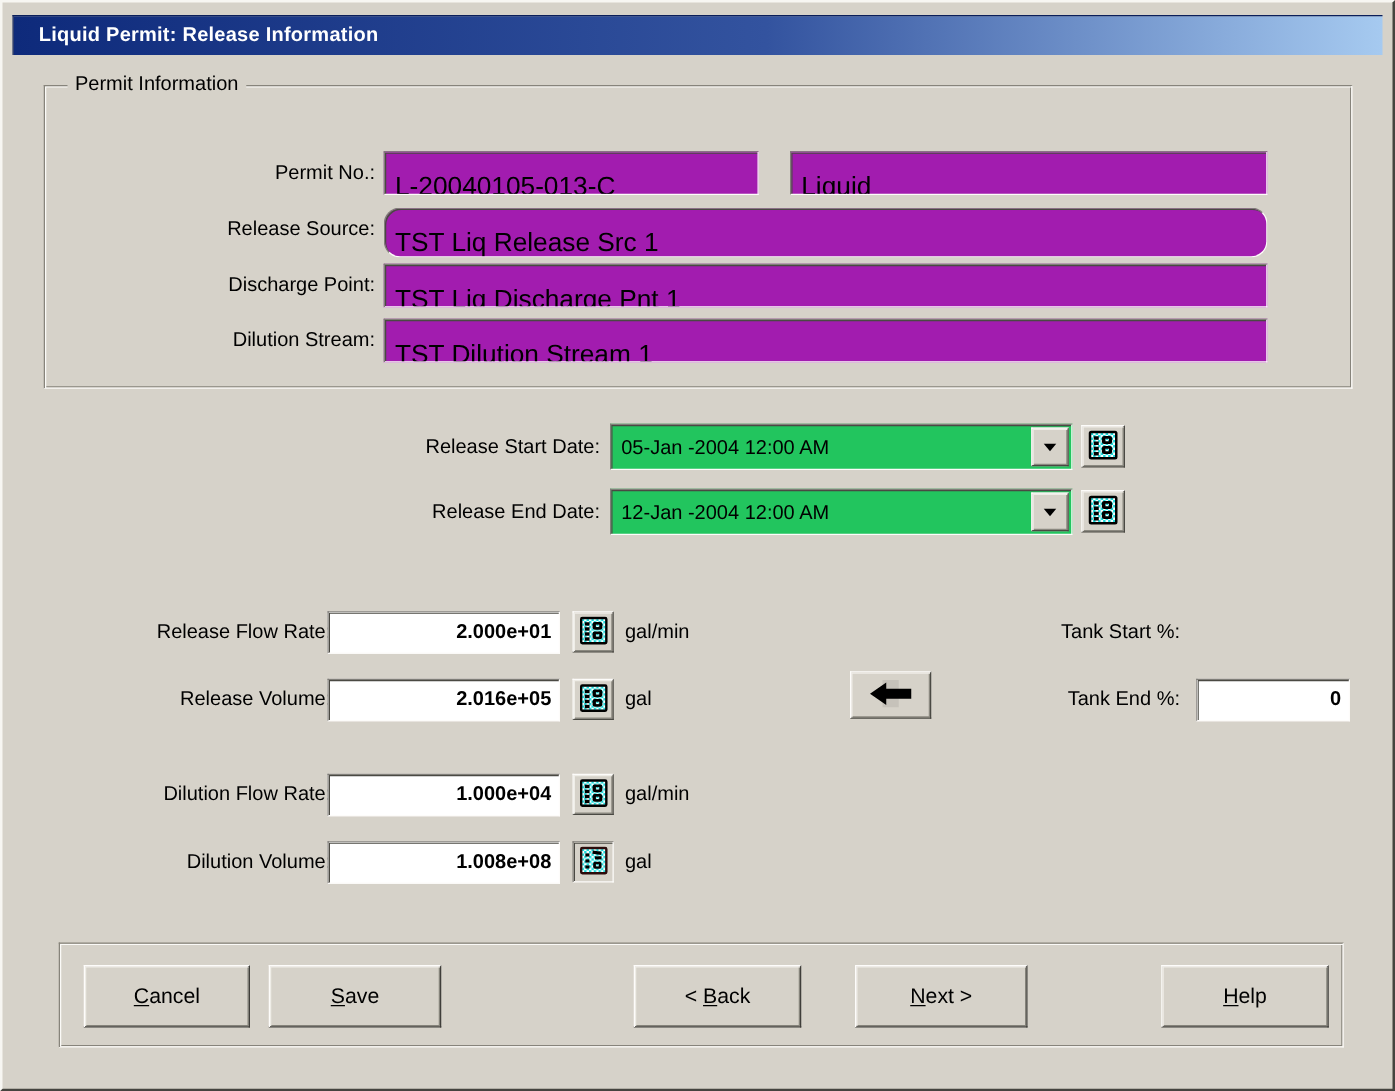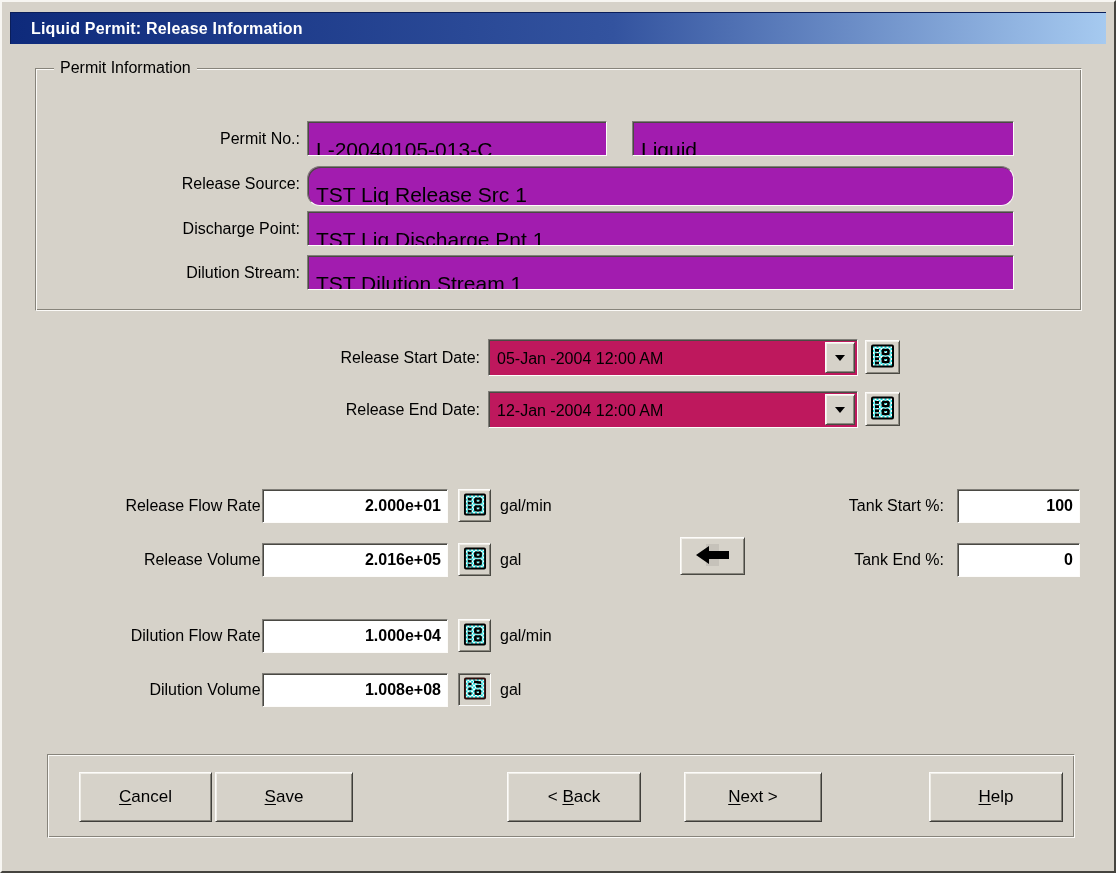--- a/index.html
+++ b/index.html
@@ -29,21 +29,21 @@
   }
   .label{position:absolute;font-size:16px;text-align:right;white-space:nowrap;}
   .sunken{
     border:1px solid;border-color:#807e78 #fdfcfa #fdfcfa #807e78;
     box-shadow: inset 1px 1px 0 #4a4943;
   }
   .fieldro{
     position:absolute;background:#a21caf;font-size:21px;
     padding:12px 8px;overflow:hidden;white-space:nowrap;
   }
-  .combo{position:absolute;background:#be185d;}
+  .combo{position:absolute;background:#22c55e;}
   .combo .cval{
     position:absolute;left:2px;top:2px;right:34px;bottom:2px;
     font-size:16px;padding-left:6px;white-space:nowrap;overflow:hidden;
   }
   .raised{
     background:#d6d2c9;
     border:1px solid;border-color:#fdfcfa #4a4943 #4a4943 #fdfcfa;
     box-shadow: inset 1px 1px 0 #efede7, inset -1px -1px 0 #8a887f;
   }
   .dropbtn{
@@ -223,37 +223,36 @@
           <rect x="5" y="11" width="3.4" height="2.6" fill="#000"></rect>
         <rect x="5" y="16" width="3.4" height="2.6" fill="#000"></rect>
         <rect x="11.5" y="13" width="7" height="5.8" rx="1.6" fill="#000"></rect>
           <rect x="13.8" y="15" width="2.4" height="1.8" fill="url(#chk)"></rect>
       </svg>
     </span>
   </button>
   <span class="unit" style="left:498px;top:671px;line-height:34px;">gal</span>
 
   <span class="label" style="left:692px;top:487px;width:250px;line-height:34px;">Tank Start %:</span>
-  <input class="num-input sunken" style="left: 955px; top: 487px; width: 123px; height: 34px;" value="100">
 
   <button class="arrowbtn raised" style="left:678px;top:535px;width:65px;height:38px;">
     <span>
       <svg width="40" height="22" viewBox="0 0 40 22">
         <rect x="13" y="0" width="13" height="22" fill="#c6c2ba"></rect>
         <polygon points="3,11 16,2 16,7 36,7 36,15 16,15 16,20" fill="#000"></polygon>
       </svg>
     </span>
   </button>
 
   <span class="label" style="left:692px;top:541px;width:250px;line-height:34px;">Tank End %:</span>
   <input class="num-input sunken" style="left: 955px; top: 541px; width: 123px; height: 34px;" value="0">
 
   <div class="etched" style="position:absolute;left:45px;top:752px;width:1028px;height:84px;"></div>
 
-  <button class="btn" style="left:77px;top:770px;width:133px;height:50px;">
+  <button class="btn" style="left:65px;top:770px;width:133px;height:50px;">
     <span><span class="mn">C</span><span>ancel</span></span>
   </button>
   <button class="btn" style="left:213px;top:770px;width:138px;height:50px;">
     <span><span class="mn">S</span><span>ave</span></span>
   </button>
   <button class="btn" style="left:505px;top:770px;width:134px;height:50px;">
     <span><span>&lt; </span><span class="mn">B</span><span>ack</span></span>
   </button>
   <button class="btn" style="left:642px;top:770px;width:138px;height:50px;margin-left:40px;">
     <span><span class="mn">N</span><span>ext &gt;</span></span>

